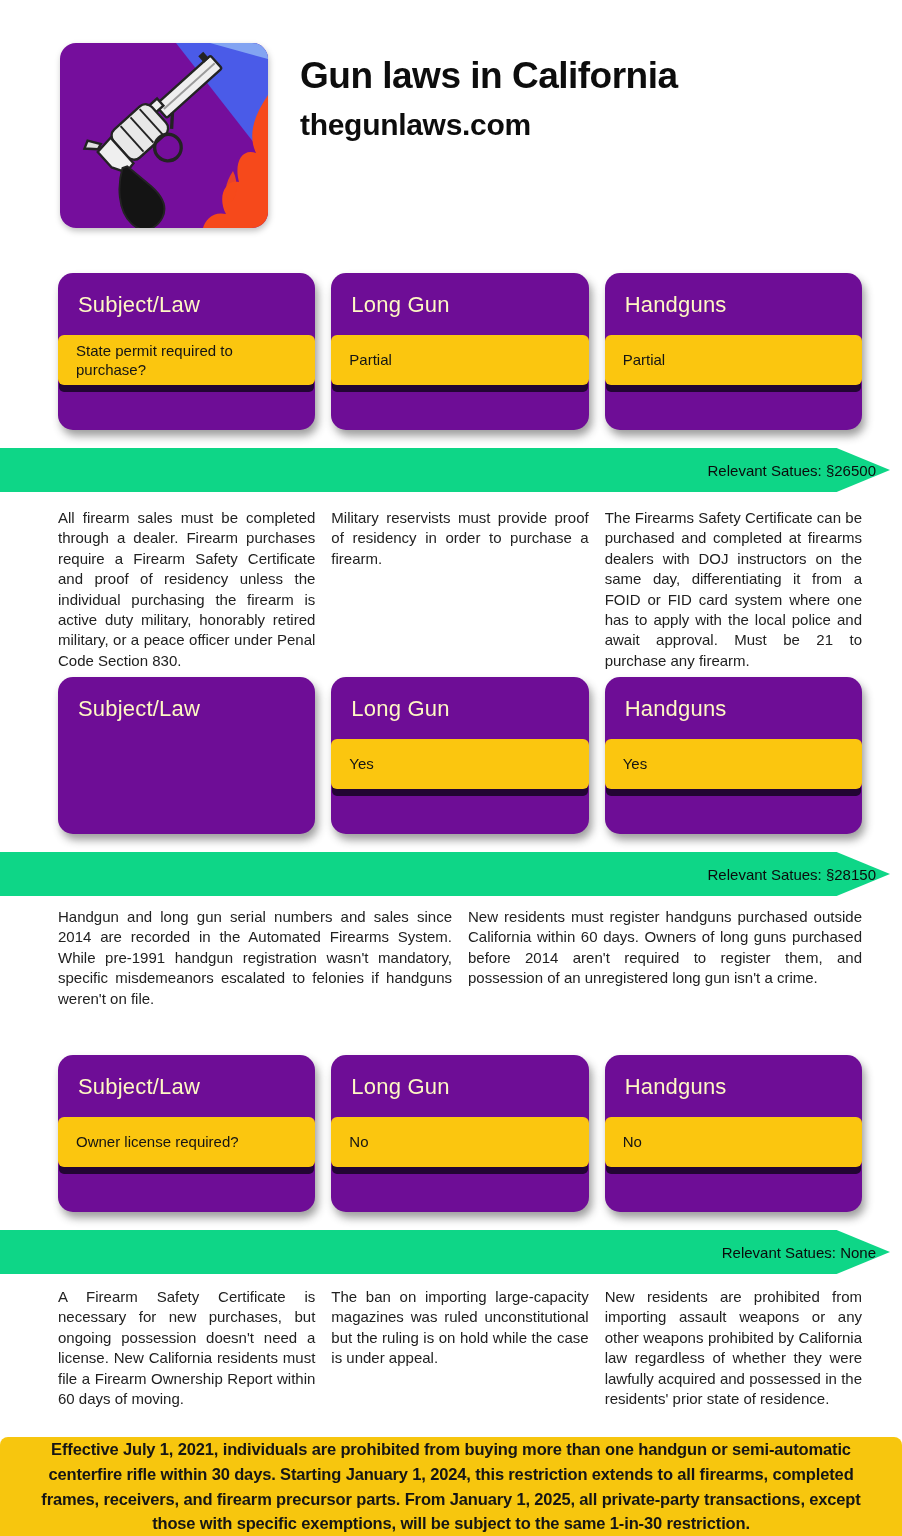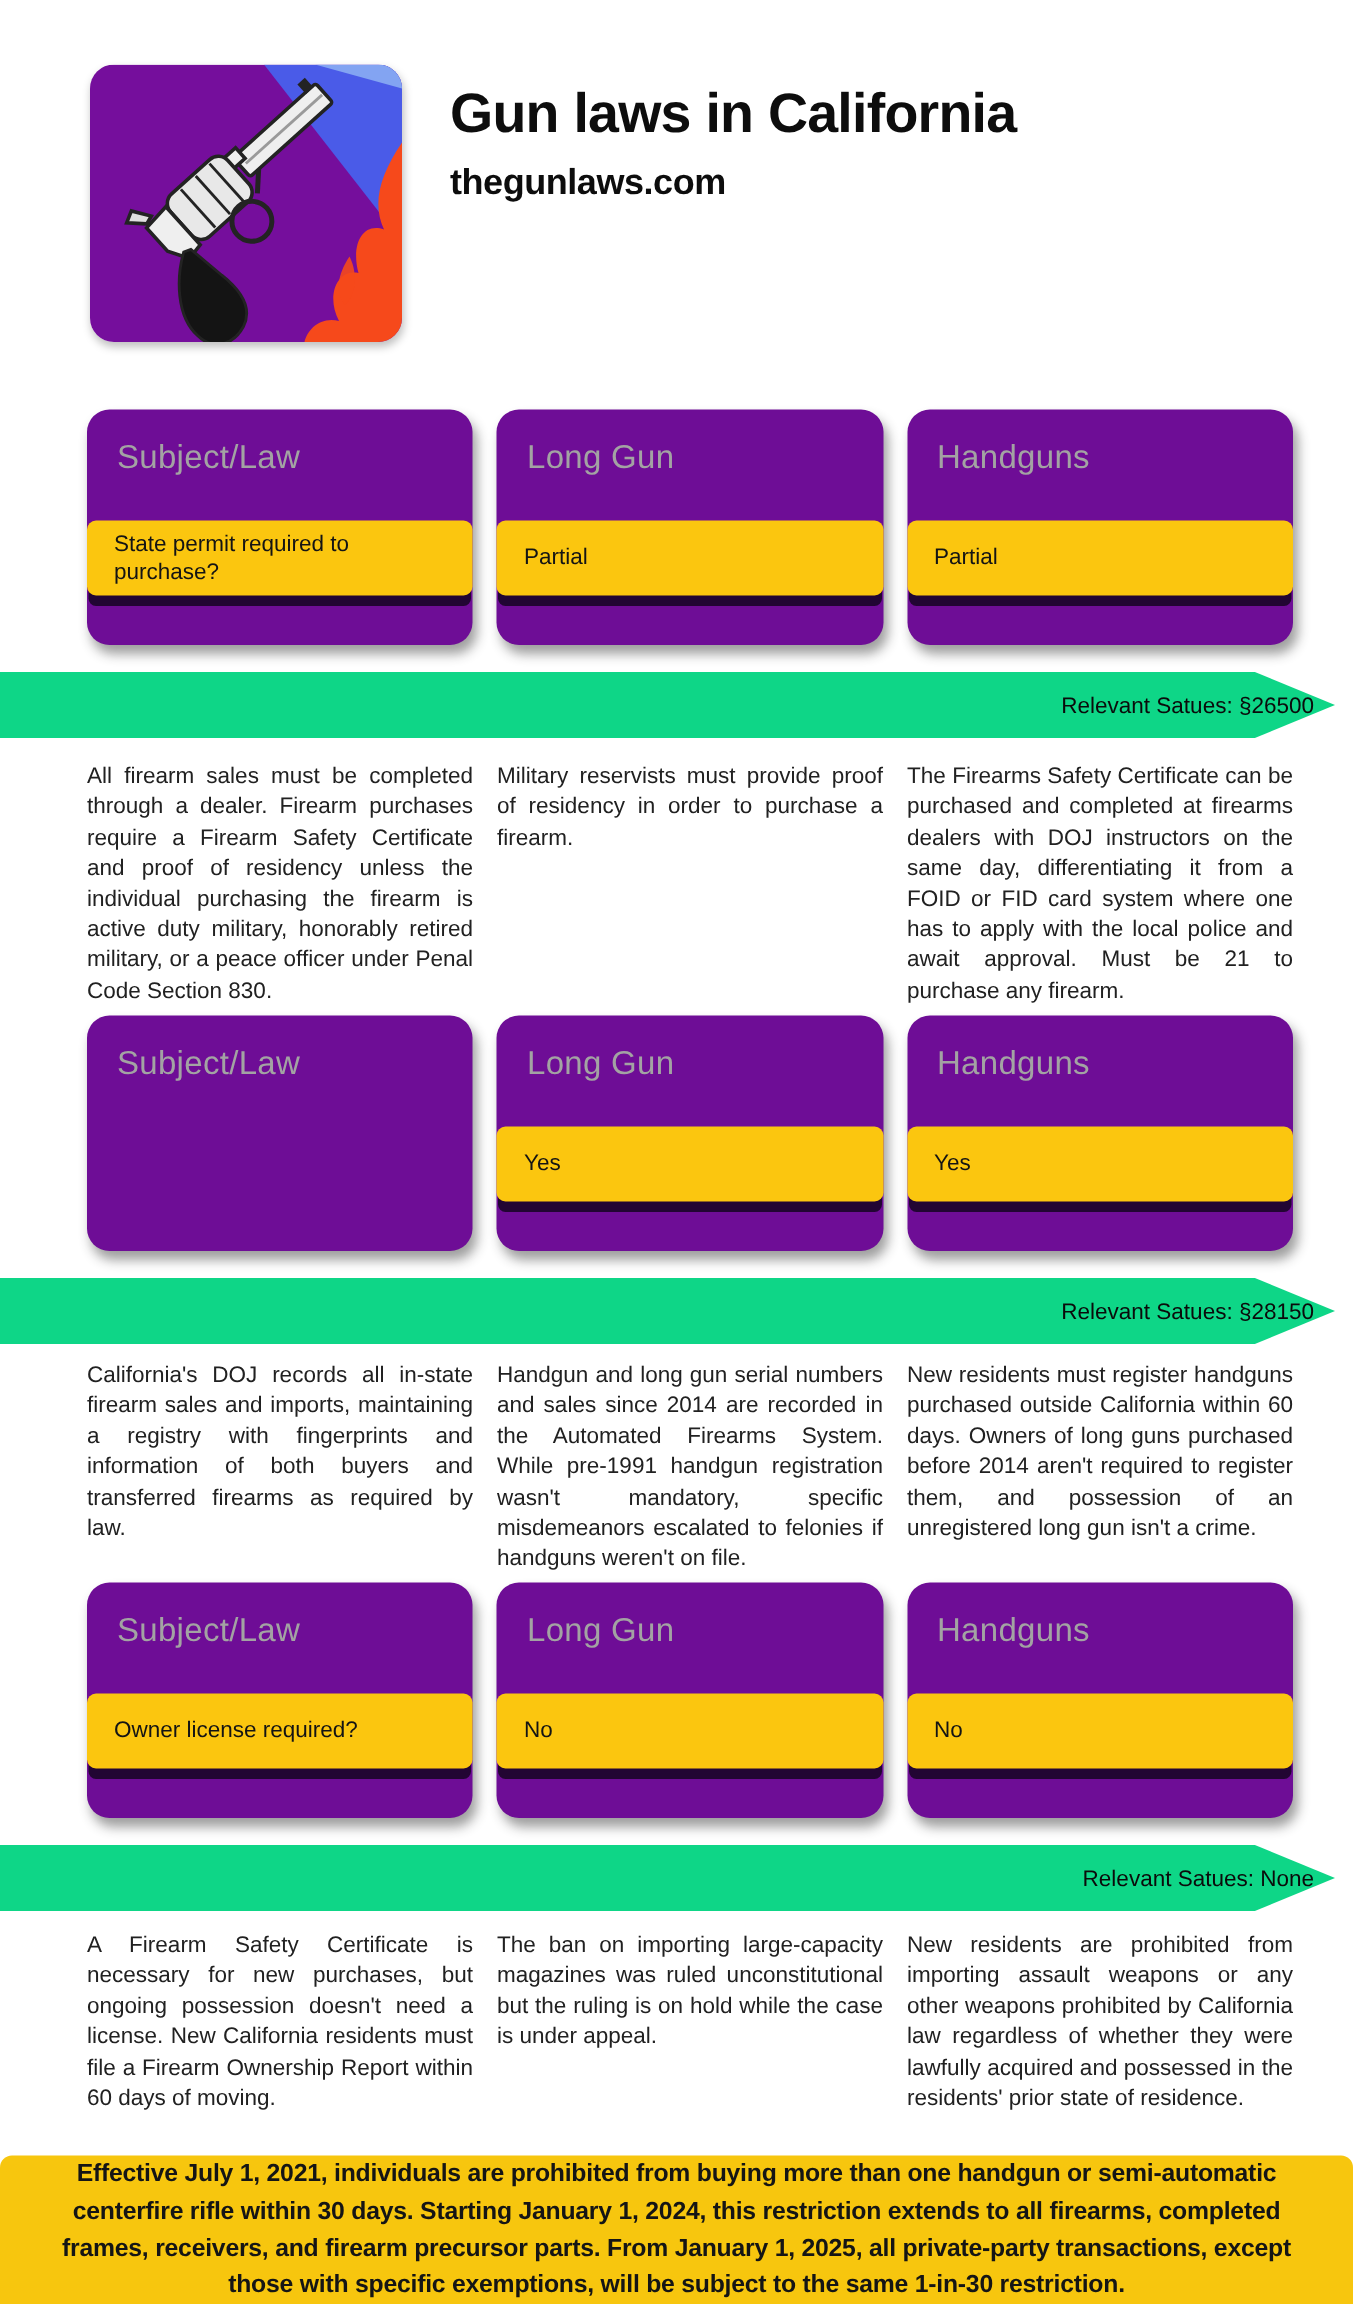--- a/index.html
+++ b/index.html
@@ -12,32 +12,32 @@
     overflow:hidden;
   }
   
   .header{display:flex;align-items:flex-start;padding:43px 40px 0 60px;gap:32px;}
   .logo{
     width:208px;height:185px;border-radius:16px;overflow:hidden;flex:0 0 auto;
     box-shadow:1px 3px 6px rgba(0,0,0,.25);
   }
   .titles{padding-top:12px;}
   .title{font-size:37px;font-weight:800;letter-spacing:-.5px;color:#0d0d0d;line-height:1.15;}
-  .subtitle{font-size:24px;font-weight:800;letter-spacing:-.3px;color:#0d0d0d;margin-top:10px;}
+  .subtitle{font-size:30px;font-weight:800;letter-spacing:-.3px;color:#0d0d0d;margin-top:10px;}
   
   .cards{display:flex;gap:16px;margin:0 40px 0 58px;}
   .cards.first{margin-top:45px;}
   .card{
     flex:1;height:157px;background:#6E0D96;border-radius:15px;
     box-shadow:3px 6px 8px rgba(40,40,40,.45);
     display:flex;flex-direction:column;overflow:visible;
   }
   .card-header{
-    height:52px;display:flex;align-items:center;padding:6px 20px 16px 20px;
-    color:#a3a3a3;font-size:22px;font-weight:500;letter-spacing:.2px;
+    height:52px;display:flex;align-items:center;padding:6px 20px 4px 20px;
+    color:#fef9c3;font-size:22px;font-weight:500;letter-spacing:.2px;
   }
   .card-value{
     background:#FBC60F;min-height:50px;box-sizing:border-box;
     display:flex;align-items:center;padding:5px 18px;
     border-radius:6px;
     font-size:15px;line-height:1.3;color:#141414;
     box-shadow:0 8px 0 -1px #220533;
     position:relative;z-index:1;
   }
   
@@ -145,21 +145,20 @@
     </div>
     <div class="card">
       <div class="card-header">Handguns</div>
       <div class="card-value">Yes</div>
     </div>
   </div>
   <div class="banner">
     <span>Relevant Satues: §28150</span>
   </div>
   <div class="notes row2">
-    <div class="note">California's DOJ records all in-state firearm sales and imports, maintaining a registry with fingerprints and information of both buyers and transferred firearms as required by law.</div>
     <div class="note">Handgun and long gun serial numbers and sales since 2014 are recorded in the Automated Firearms System. While pre-1991 handgun registration wasn't mandatory, specific misdemeanors escalated to felonies if handguns weren't on file.</div>
     <div class="note">New residents must register handguns purchased outside California within 60 days. Owners of long guns purchased before 2014 aren't required to register them, and possession of an unregistered long gun isn't a crime.</div>
   </div>
 
   <div class="cards">
     <div class="card">
       <div class="card-header">Subject/Law</div>
       <div class="card-value">Owner license required?</div>
     </div>
     <div class="card">

